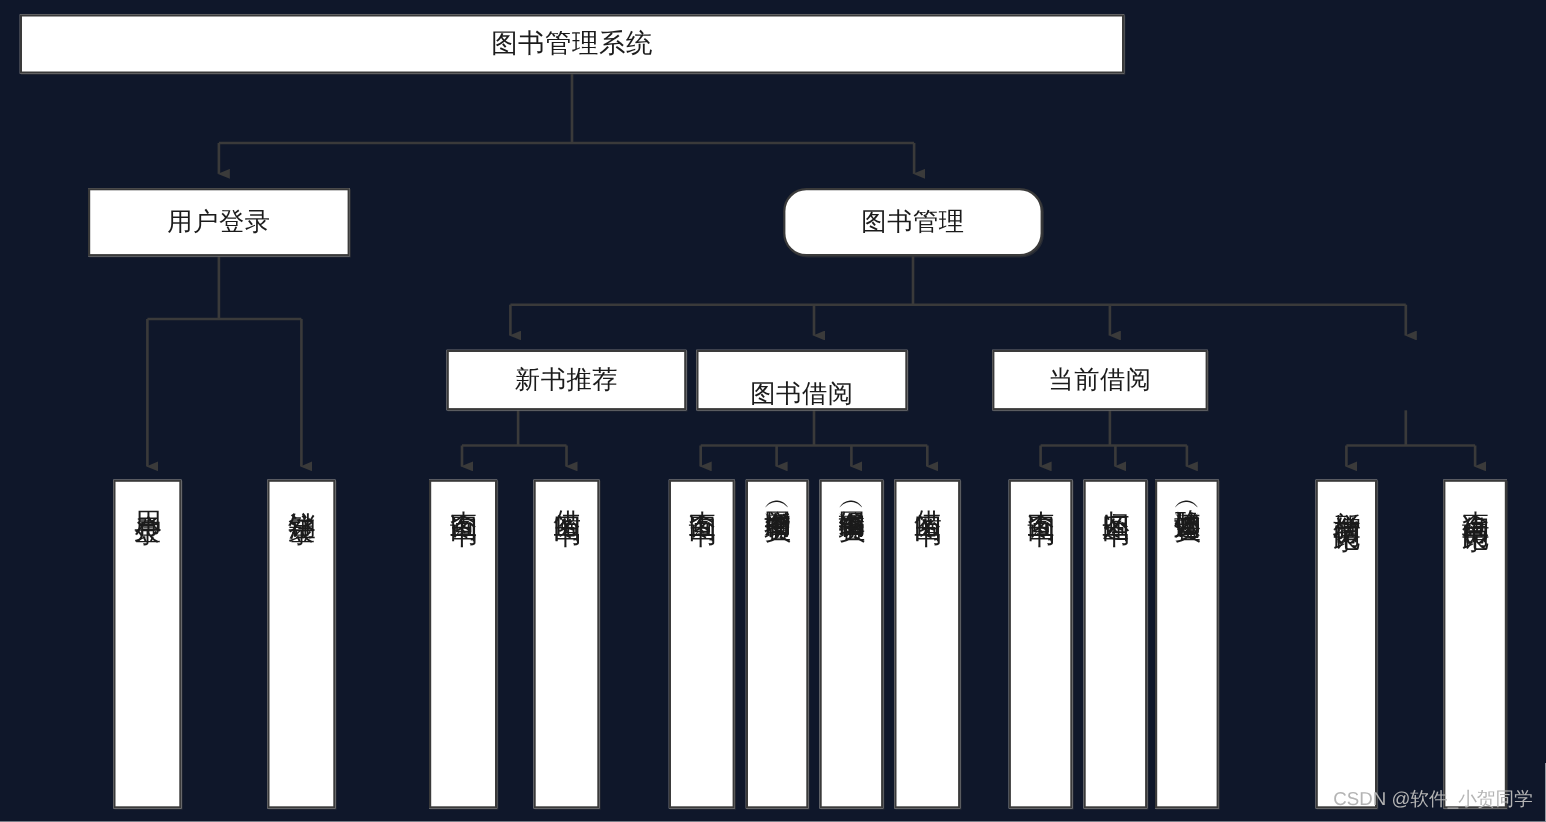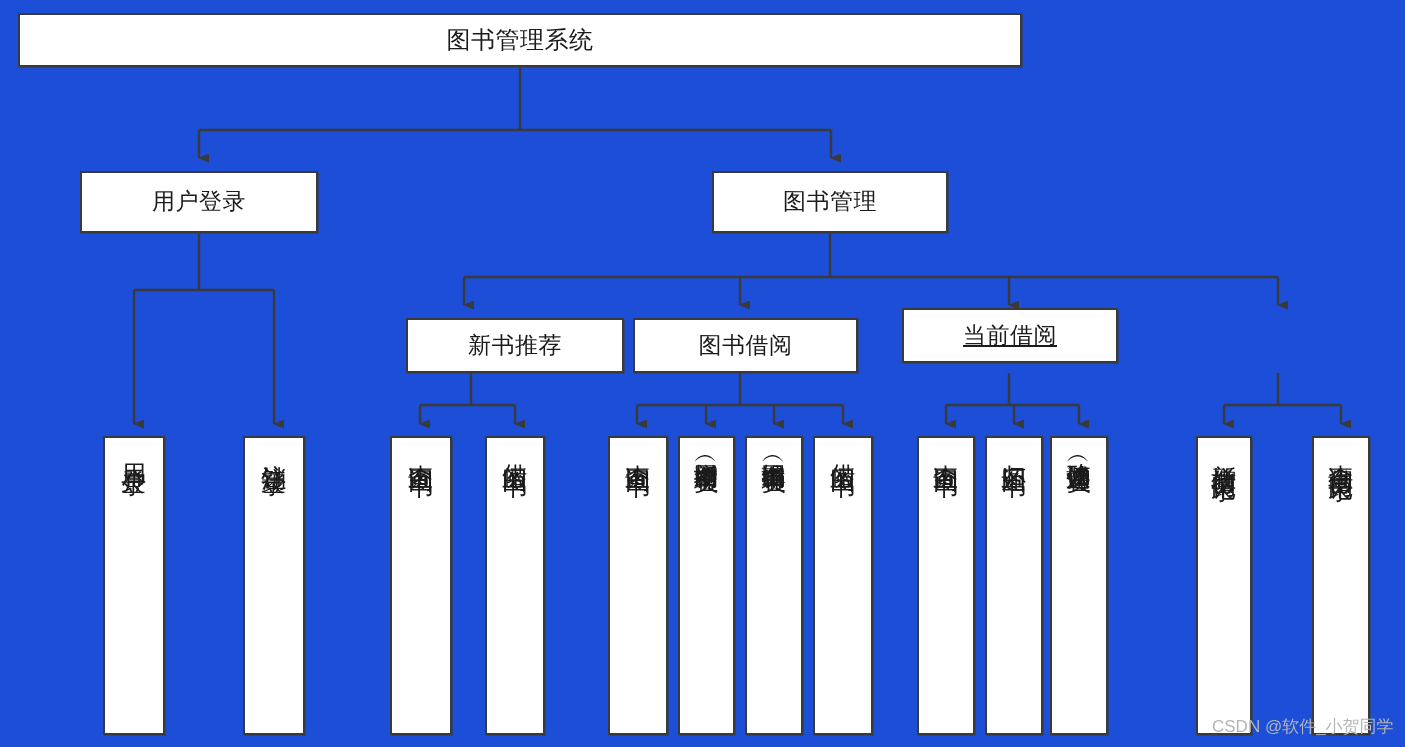--- a/index.html
+++ b/index.html
@@ -7,21 +7,21 @@
     padding: 0;
     background: #ffffff;
   }
   body {
     font-family: "Liberation Sans", "DejaVu Sans", sans-serif;
   }
   #canvas {
     position: relative;
     width: 1405px;
     height: 747px;
-    background: #1d4ed8;
+    background: #0f172a;
     overflow: hidden;
   }
   svg.edges {
     position: absolute;
     left: 0;
     top: 0;
     width: 1405px;
     height: 747px;
     pointer-events: none;
   }
@@ -128,33 +128,33 @@
   </svg>
 
   <div class="node horiz root" style="left: 18px; top: 13px; width: 1004px; height: 54px;">
     <span class="label">图书管理系统</span>
   </div>
 
   <div class="node horiz" style="left: 80px; top: 171px; width: 238px; height: 62px;">
     <span class="label">用户登录</span>
   </div>
 
-  <div class="node horiz" style="left: 712px; top: 171px; width: 236px; height: 62px;">
+  <div class="node horiz" style="left: 712px; top: 171px; width: 236px; height: 62px; border-radius: 21px;">
     <span class="label">图书管理</span>
   </div>
 
   <div class="node horiz" style="left: 362px; top: 318px; width: 218px; height: 55px; margin-left: 44px;">
     <span class="label">新书推荐</span>
   </div>
 
-  <div class="node horiz" style="left: 633px; top: 318px; width: 225px; height: 55px;">
+  <div class="node horiz" style="left: 633px; top: 318px; width: 192px; height: 55px; align-items: flex-end;">
     <span class="label">图书借阅</span>
   </div>
 
-  <div class="node horiz" style="left: 902px; top: 308px; width: 216px; height: 55px; text-decoration: underline;">
+  <div class="node horiz" style="left: 902px; top: 318px; width: 196px; height: 55px;">
     <span class="label">当前借阅</span>
   </div>
 
 
   <div class="node vert" style="left: 103px; top: 436px; width: 62px; height: 299px;">
     <span class="label">用户登录</span>
   </div>
 
   <div class="node vert" style="left: 243px; top: 436px; width: 62px; height: 299px;">
     <span class="label">注销登录</span>

